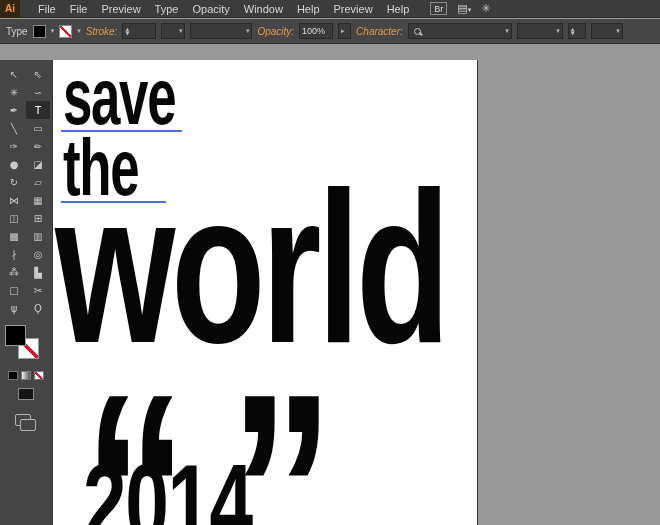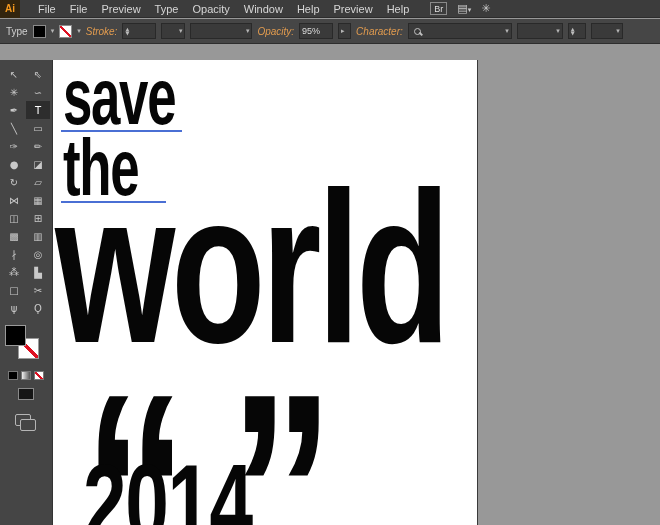--- a/index.html
+++ b/index.html
@@ -132,21 +132,21 @@
     <span class="field" style="width:24px">
       <span class="spacer"></span>
         <span class="dd-arrow">▾</span>
     </span>
     <span class="field" style="width:62px">
       <span class="spacer"></span>
         <span class="dd-arrow">▾</span>
     </span>
     <span class="olabel link">Opacity:</span>
     <span class="field" style="width:34px">
-      <span>95%</span>
+      <span>100%</span>
     </span>
     <span class="field" style="width:13px">
       <span class="dd-arrow">▸</span>
     </span>
     <span class="olabel link">Character:</span>
     <span class="field" style="width:104px">
       <span class="mag"></span>
       <span class="spacer"></span>
       <span class="dd-arrow">▾</span>
     </span>

